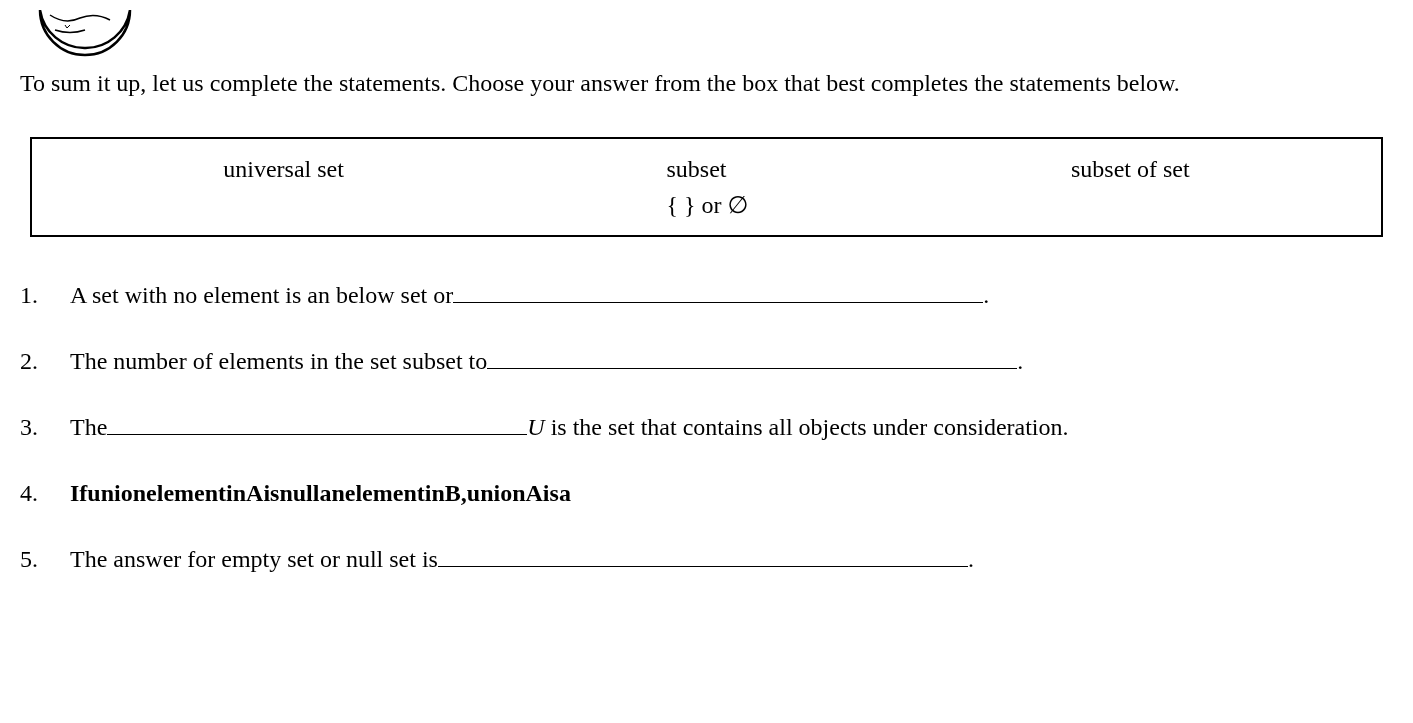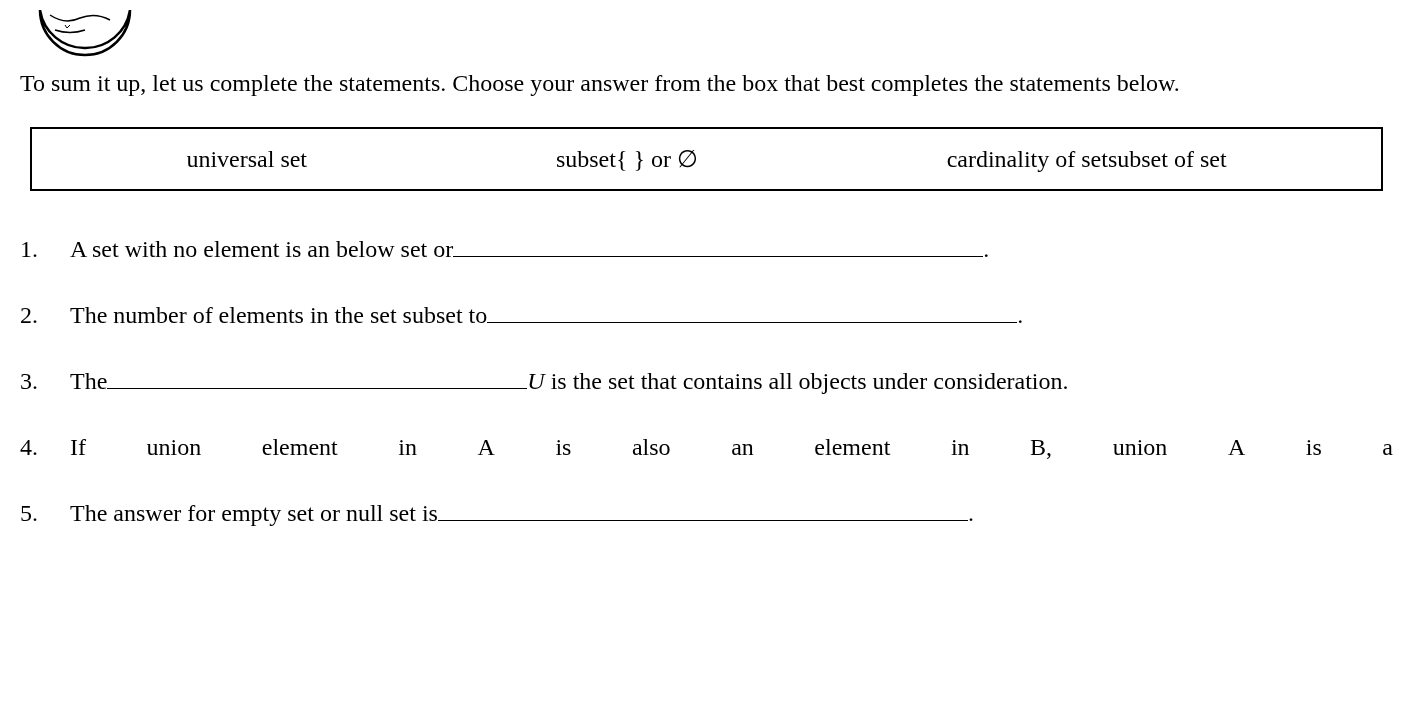--- a/index.html
+++ b/index.html
@@ -20,34 +20,34 @@
       width: 100px;
       height: 50px;
       overflow: hidden;
       margin-bottom: 5px;
       margin-left: 15px;
     }
     .logo svg {
       display: block;
     }
     .instructions {
-      margin-bottom: 26px;
+      margin-bottom: 36px;
       line-height: 1.5;
     }
     .answer-box {
       border: 2px solid #000;
       padding: 12px 30px;
       margin: 0 10px 40px 10px;
       display: flex;
       justify-content: space-around;
       align-items: flex-start;
     }
     .answer-col {
       display: flex;
-      flex-direction: row;
+      flex-direction: column;
       line-height: 1.5;
     }
     .answer-col div {
       white-space: nowrap;
     }
     .questions {
       list-style: none;
       counter-reset: qnum;
     }
     .question {
@@ -81,22 +81,22 @@
       border-bottom: 1px solid #000;
       min-width: 420px;
       height: 1em;
       vertical-align: baseline;
     }
     .italic {
       font-style: italic;
     }
     .q4-line1 {
       display: flex;
-      justify-content: space-between;
       width: 100%;
+      font-weight: bold;
     }
     .q4-line1 span {
       flex-shrink: 0;
     }
     .q4-line2 {
       margin-top: 4px;
     }
   </style>
 </head>
 <body>
@@ -114,21 +114,20 @@
 
 <div class="answer-box">
   <div class="answer-col">
     <div>universal set</div>
   </div>
   <div class="answer-col">
     <div>subset</div>
     <div>{    }    or  ∅</div>
   </div>
   <div class="answer-col">
-    <div>cardinality of set</div>
     <div>subset of set</div>
   </div>
 </div>
 
 <ol class="questions">
 
   <li class="question">
     <span class="qnum">1.</span>
     <span class="qtext">
       <span>A set with no element is an below set or</span><span class="blank-long"></span><span>.</span>
@@ -152,21 +151,21 @@
   <li class="question">
     <span class="qnum">4.</span>
     <span class="qtext">
       <span class="q4-line1">
         <span>If</span>
         <span>union</span>
         <span>element</span>
         <span>in</span>
         <span>A</span>
         <span>is</span>
-        <span>also</span>
+        <span>null</span>
         <span>an</span>
         <span>element</span>
         <span>in</span>
         <span>B,</span>
         <span>union</span>
         <span>A</span>
         <span>is</span>
         <span>a</span>
       </span>
     </span>

